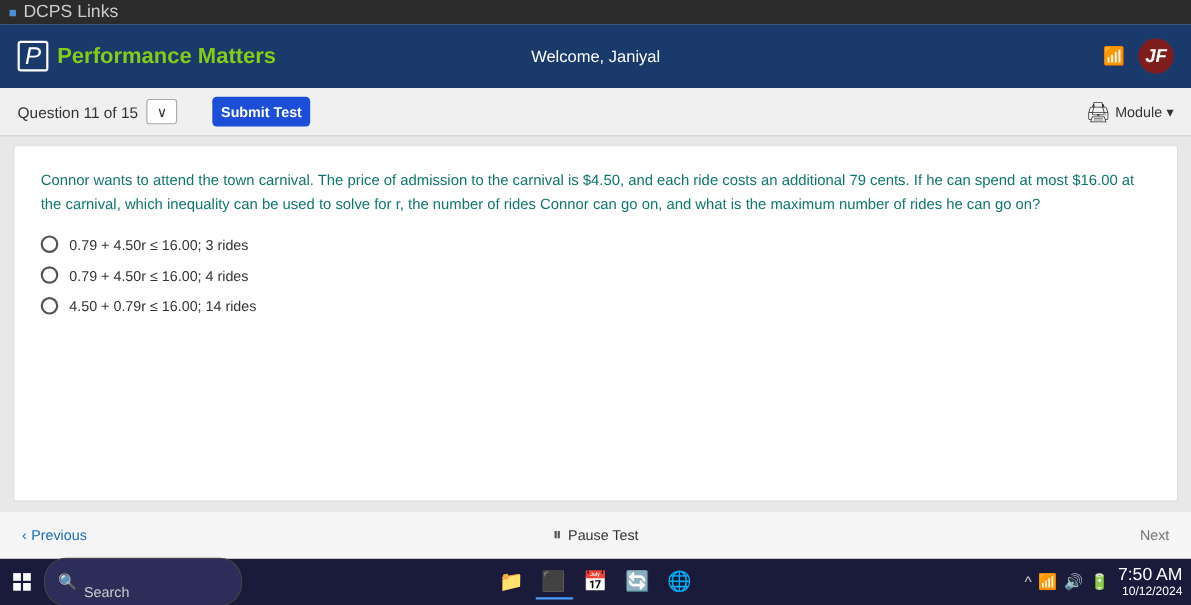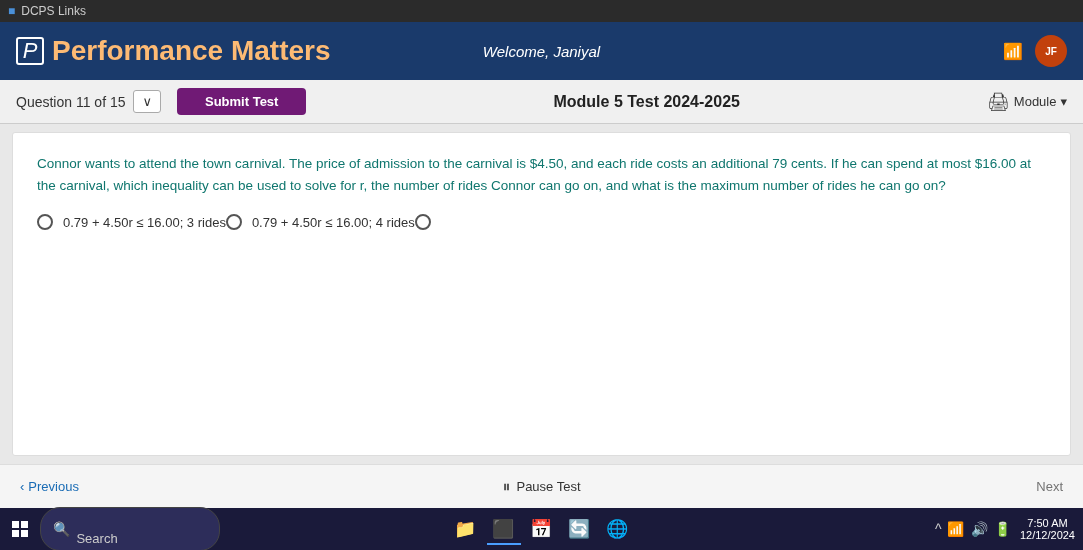--- a/index.html
+++ b/index.html
@@ -16,21 +16,21 @@
     .browser-bar {
       background: #2b2b2b;
       height: 22px;
       display: flex;
       align-items: center;
       padding: 0 8px;
       gap: 6px;
     }
     .browser-bar-text {
       color: #ccc;
-      font-size: 12px;
+      font-size: 16px;
     }
 
     
     .app-container {
       width: 100%;
       height: calc(550px - 22px - 42px);
       display: flex;
       flex-direction: column;
       background: #e8e8e8;
     }
@@ -57,53 +57,53 @@
       font-size: 22px;
       font-weight: 300;
       font-style: italic;
       border: 2px solid white;
       display: flex;
       align-items: center;
       justify-content: center;
       border-radius: 3px;
     }
     .app-title {
-      color: #fdba74;
-      font-size: 28px;
+      color: #84cc16;
+      font-size: 20px;
       font-weight: 700;
     }
     .header-welcome {
       position: absolute;
       left: 50%;
       transform: translateX(-50%);
       color: white;
       font-size: 15px;
-      font-style: italic;
     }
     .header-right {
       margin-left: auto;
       display: flex;
       align-items: center;
       gap: 12px;
     }
     .signal-icon {
       color: white;
       font-size: 16px;
     }
     .user-avatar {
       width: 32px;
       height: 32px;
-      background: #c2410c;
+      background: #7f1d1d;
       border-radius: 50%;
       display: flex;
       align-items: center;
       justify-content: center;
       color: white;
-      font-size: 10px;
+      font-size: 17px;
       font-weight: 600;
+      font-style: italic;
     }
 
     
     .toolbar {
       background: #f0f0f0;
       border-bottom: 1px solid #ccc;
       height: 44px;
       display: flex;
       align-items: center;
       padding: 0 16px;
@@ -121,29 +121,29 @@
     .dropdown-btn {
       background: white;
       border: 1px solid #aaa;
       border-radius: 3px;
       padding: 3px 8px;
       cursor: pointer;
       font-size: 13px;
       color: #333;
     }
     .submit-btn {
-      background: #701a75;
+      background: #1d4ed8;
       color: white;
       border: none;
       border-radius: 4px;
-      padding: 6px 28px;
+      padding: 6px 8px;
       font-size: 13px;
       font-weight: 600;
       cursor: pointer;
-      margin-left: 8px;
+      margin-left: 24px;
     }
     .toolbar-center {
       flex: 1;
       text-align: center;
     }
     .test-title {
       font-size: 16px;
       font-weight: 700;
       color: #222;
     }
@@ -178,21 +178,22 @@
       overflow-y: auto;
     }
     .question-text {
       font-size: 13.5px;
       color: #0f766e;
       line-height: 1.6;
       margin-bottom: 18px;
     }
     .answer-options {
       display: flex;
-      flex-direction: row;
+      flex-direction: column;
+      gap: 12px;
       margin-top: 8px;
     }
     .answer-option {
       display: flex;
       align-items: center;
       gap: 10px;
       cursor: pointer;
     }
     .radio-circle {
       width: 16px;
@@ -341,21 +342,21 @@
       color: #ccc;
       font-size: 14px;
       cursor: pointer;
     }
     .clock {
       text-align: right;
       cursor: pointer;
     }
     .clock-time {
       color: white;
-      font-size: 11px;
+      font-size: 16px;
       display: block;
       text-align: center;
     }
     .clock-date {
       color: white;
       font-size: 11px;
       display: block;
     }
     .taskbar-underline {
       position: absolute;
@@ -390,23 +391,20 @@
       <div class="user-avatar">JF</div>
     </div>
   </div>
 
   <div class="toolbar">
     <div class="question-nav">
       <span class="question-label">Question 11 of 15</span>
       <button class="dropdown-btn">∨</button>
       <button class="submit-btn">Submit Test</button>
     </div>
-    <div class="toolbar-center">
-      <span class="test-title">Module 5 Test 2024-2025</span>
-    </div>
     <div class="toolbar-right">
       <button class="tools-btn">
         <span class="tools-icon">🖨</span>
         <span>Module</span>
         <span>▾</span>
       </button>
     </div>
   </div>
 
   <div class="content-area">
@@ -416,20 +414,21 @@
     <div class="answer-option">
       <div class="radio-circle"></div>
       <span class="option-text">0.79 + 4.50r ≤ 16.00; 3 rides</span>
     </div>
         <div class="answer-option">
       <div class="radio-circle"></div>
       <span class="option-text">0.79 + 4.50r ≤ 16.00; 4 rides</span>
     </div>
         <div class="answer-option">
       <div class="radio-circle"></div>
+      <span class="option-text">4.50 + 0.79r ≤ 16.00; 14 rides</span>
     </div>
       </div>
   </div>
 
   <div class="bottom-nav">
     <button class="prev-btn">
       <span>‹</span>
       <span>Previous</span>
     </button>
     <button class="pause-btn">
@@ -479,16 +478,16 @@
 
   <div class="taskbar-right">
     <div class="sys-tray">
       <span class="sys-icon">^</span>
       <span class="sys-icon">📶</span>
       <span class="sys-icon">🔊</span>
       <span class="sys-icon">🔋</span>
     </div>
     <div class="clock">
       <span class="clock-time">7:50 AM</span>
-      <span class="clock-date">12/12/2024</span>
+      <span class="clock-date">10/12/2024</span>
     </div>
   </div>
 </div>
 
 </body></html>

